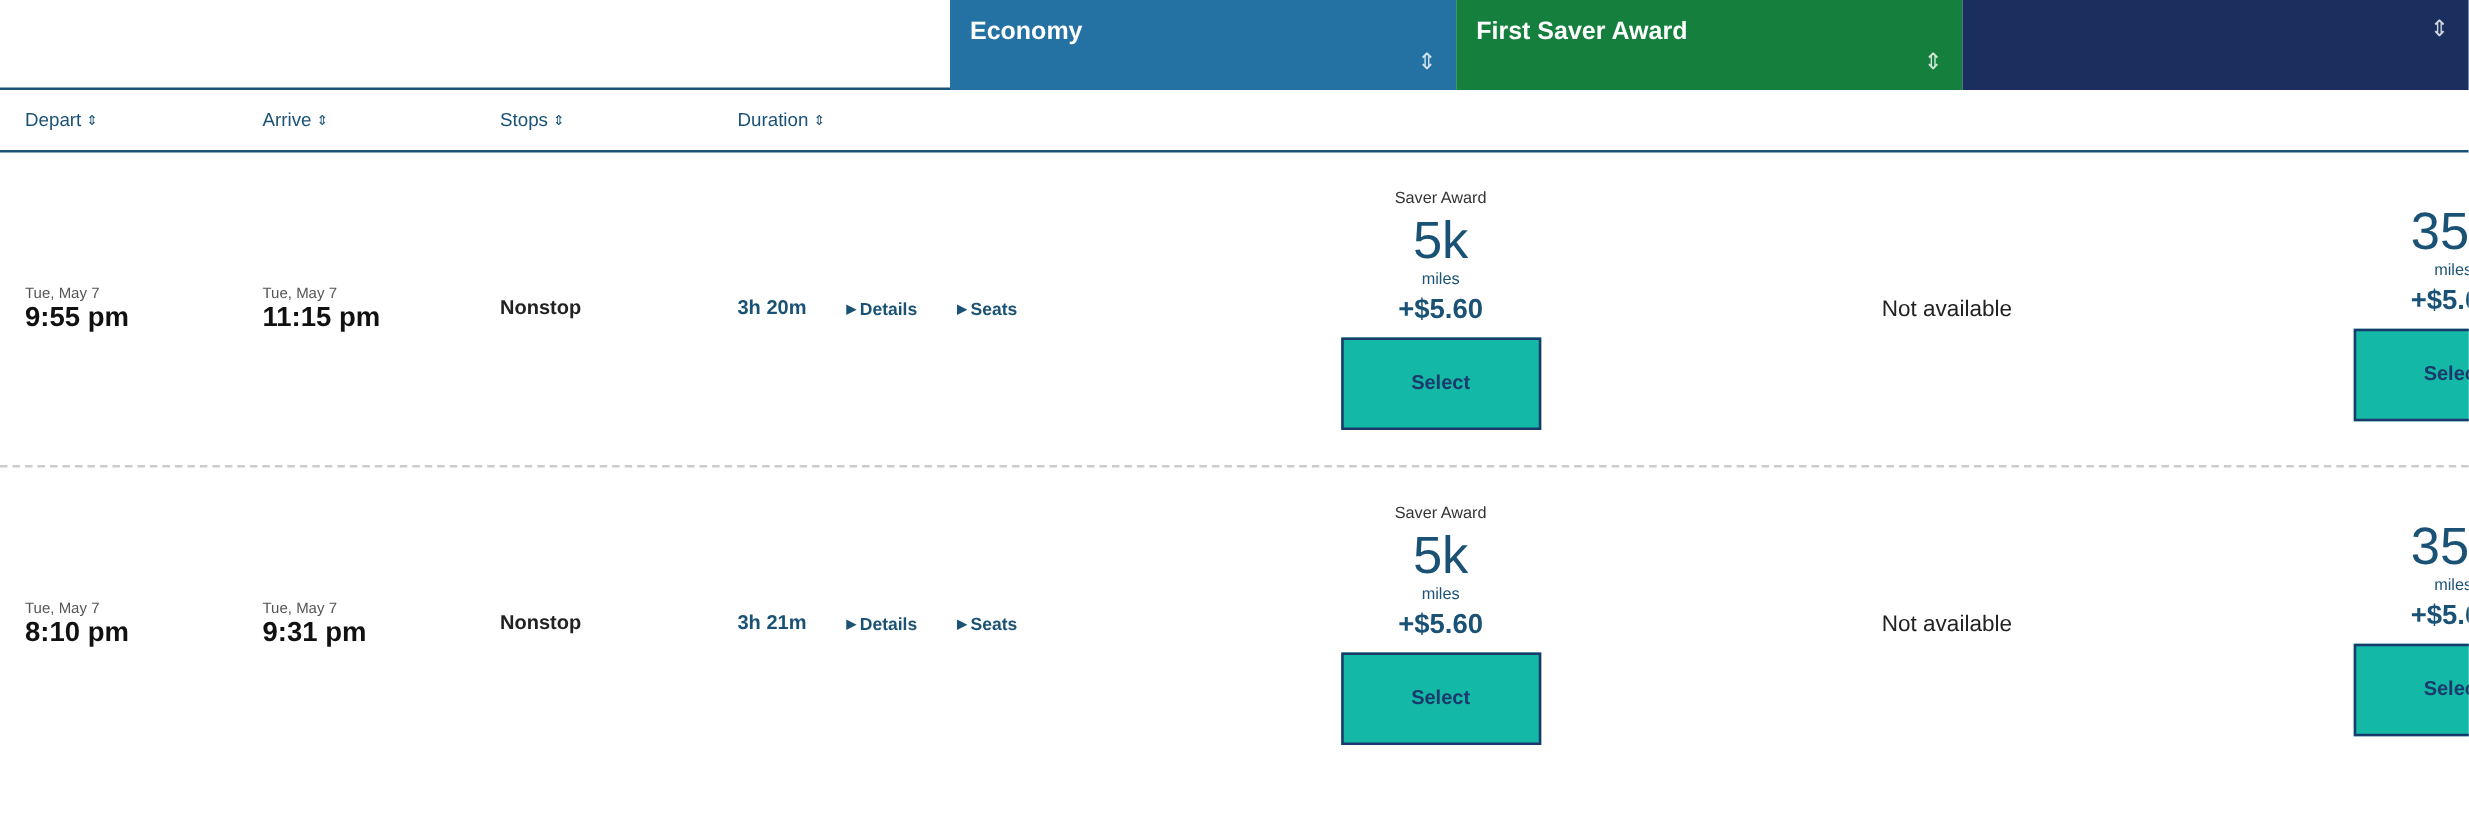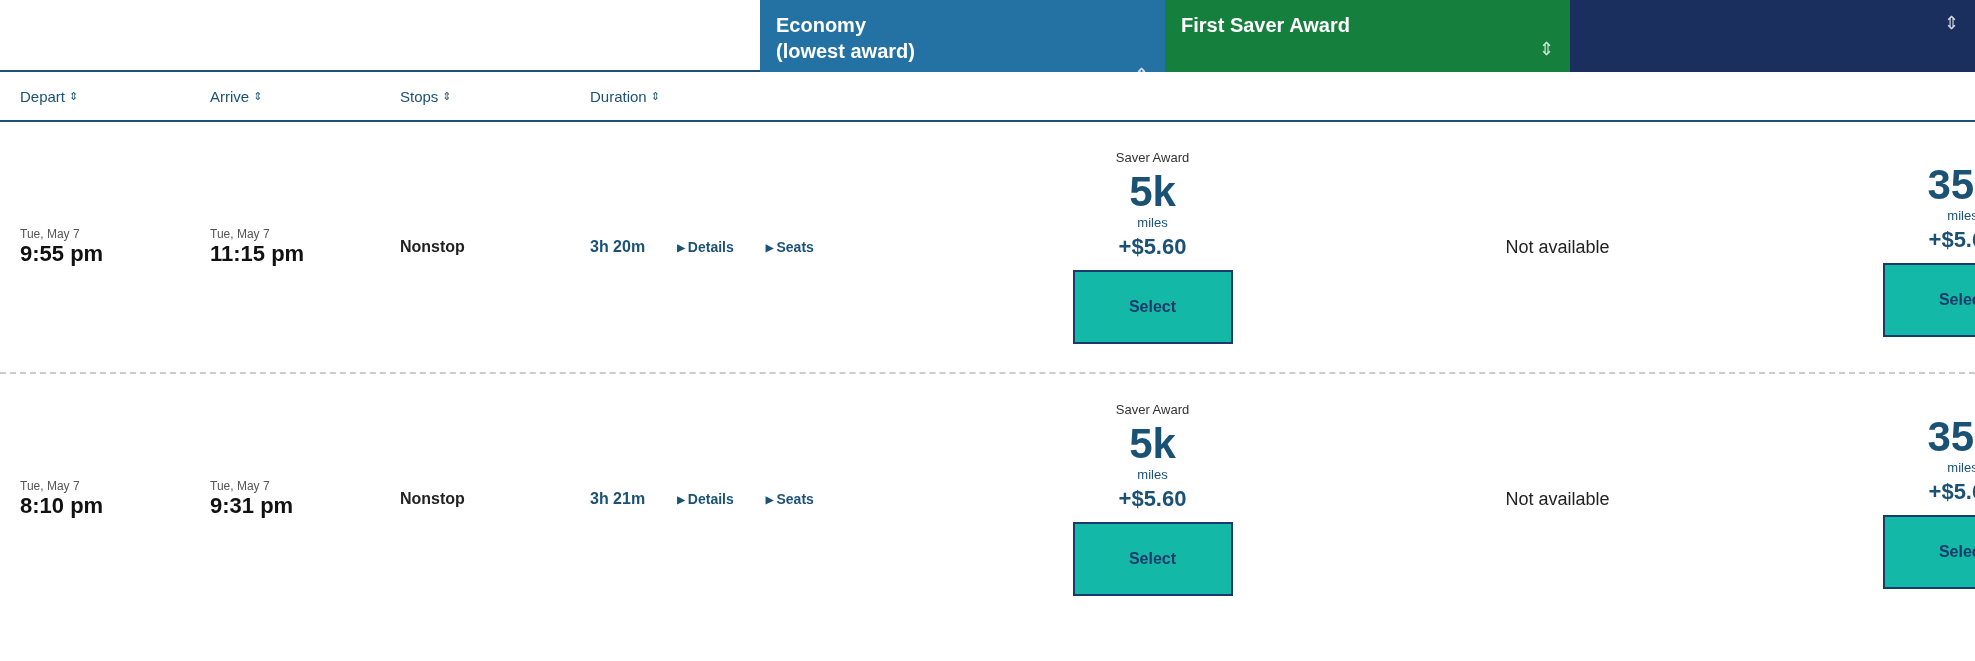--- a/index.html
+++ b/index.html
@@ -173,21 +173,21 @@
     }
 
     .award-label {
       font-size: 13px;
       color: #333;
       margin-bottom: 4px;
     }
 
     .award-miles {
       font-size: 42px;
-      font-weight: 700;
+      font-weight: 400;
       color: #1a5276;
       line-height: 1.1;
     }
 
     .award-miles-label {
       font-size: 13px;
       color: #1a5276;
       margin-bottom: 4px;
     }
 
@@ -221,21 +221,20 @@
 <div class="table-wrapper">
   <div class="header-row">
 
     <div class="col-flight-info">
       
     </div>
 
     <div class="col-header-cell economy">
       <div class="col-header-title">
         <div>Economy</div>
-        <div>(lowest award)</div>
       </div>
       <div class="col-header-sort">
         <span class="sort-icon">⇕</span>
       </div>
     </div>
 
     <div class="col-header-cell first-saver">
       <div class="col-header-title">First Saver Award</div>
       <div class="col-header-sort">
         <span class="sort-icon">⇕</span>

